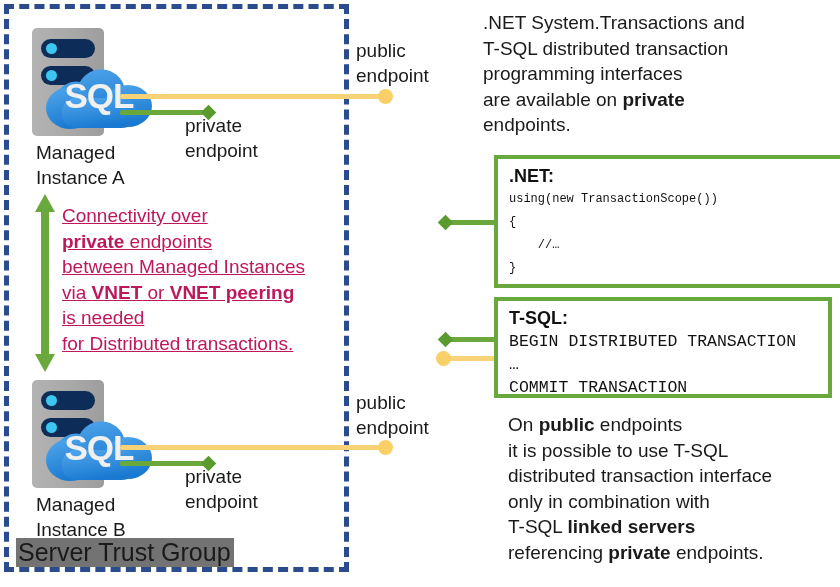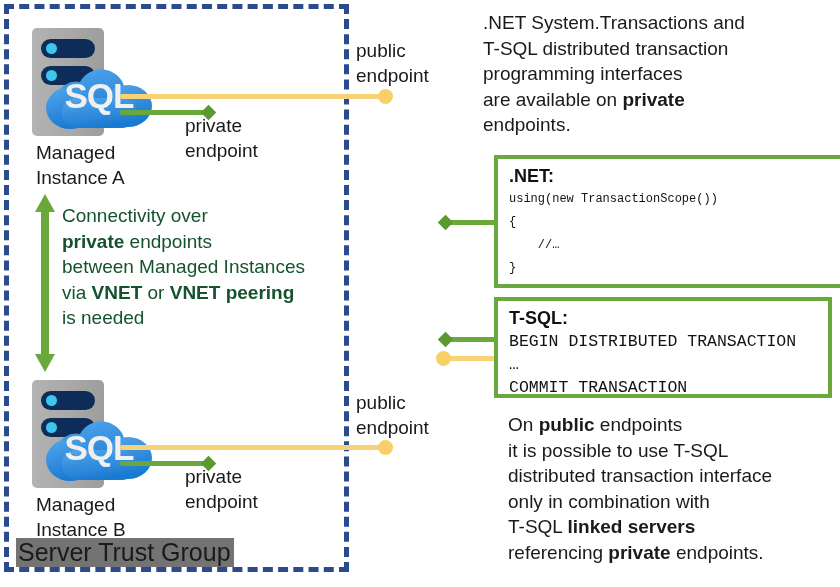--- a/index.html
+++ b/index.html
@@ -150,22 +150,23 @@
     width: 24px;
     height: 178px;
   }
 
   .connect-note {
     position: absolute;
     left: 62px;
     top: 203px;
     font-size: 19px;
     line-height: 25.5px;
-    color: #14532d;
+    color: #be185d;
     white-space: pre-line;
+    text-decoration: underline;
   }
   .connect-note b { font-weight: bold; }
 
   
   .prose {
     position: absolute;
     font-size: 19px;
     line-height: 25.5px;
     color: #1a1a1a;
     white-space: pre-line;
@@ -258,21 +259,21 @@
 endpoint</div>
 
   <div class="vert-arrow">
     <svg width="24" height="178" viewBox="0 0 24 178">
       <polygon points="12,0 22,18 2,18" fill="#6aa83b"></polygon>
       <polygon points="12,178 22,160 2,160" fill="#6aa83b"></polygon>
       <rect x="8" y="14" width="8" height="150" fill="#6aa83b"></rect>
     </svg>
   </div>
 
-  <div class="connect-note"><span>Connectivity over</span><br><b>private</b><span> endpoints</span><br><span>between Managed Instances</span><br><span>via </span><b>VNET</b><span> or </span><b>VNET peering</b><br><span>is needed</span><br></div>
+  <div class="connect-note"><span>Connectivity over</span><br><b>private</b><span> endpoints</span><br><span>between Managed Instances</span><br><span>via </span><b>VNET</b><span> or </span><b>VNET peering</b><br><span>is needed</span><br><span>for Distributed transactions.</span></div>
 
   <div class="mi" style="left:14px; top:374px;">
     <div class="mi-icon">
       <div class="server-box">
         <div class="server-bar b1">
           <div class="server-led"></div>
         </div>
         <div class="server-bar b2">
           <div class="server-led"></div>
         </div>

